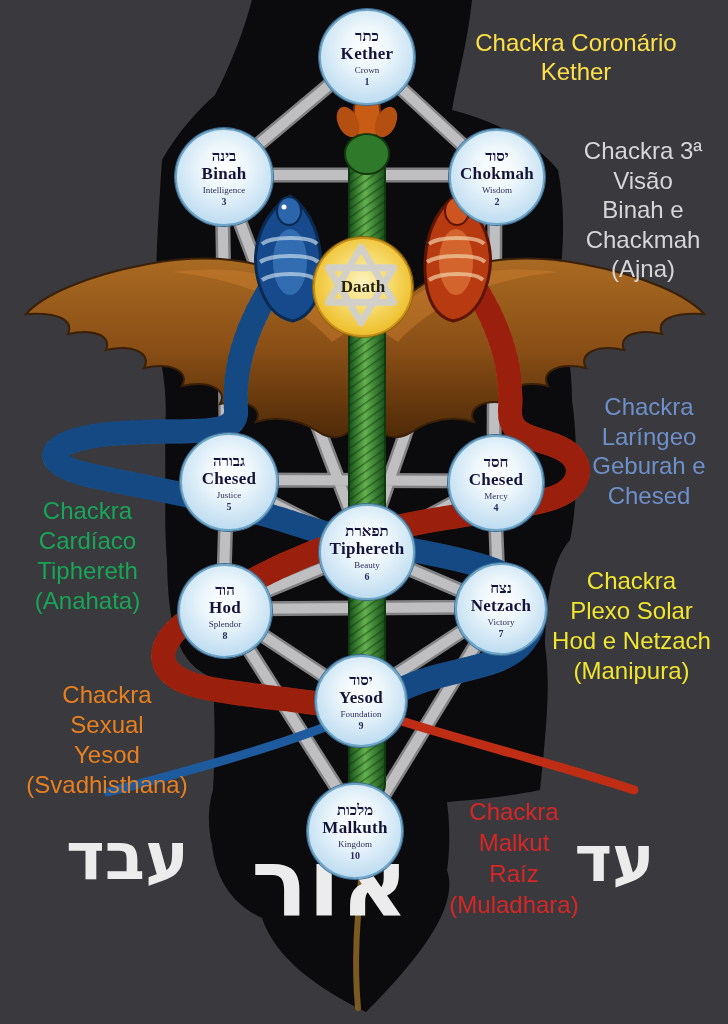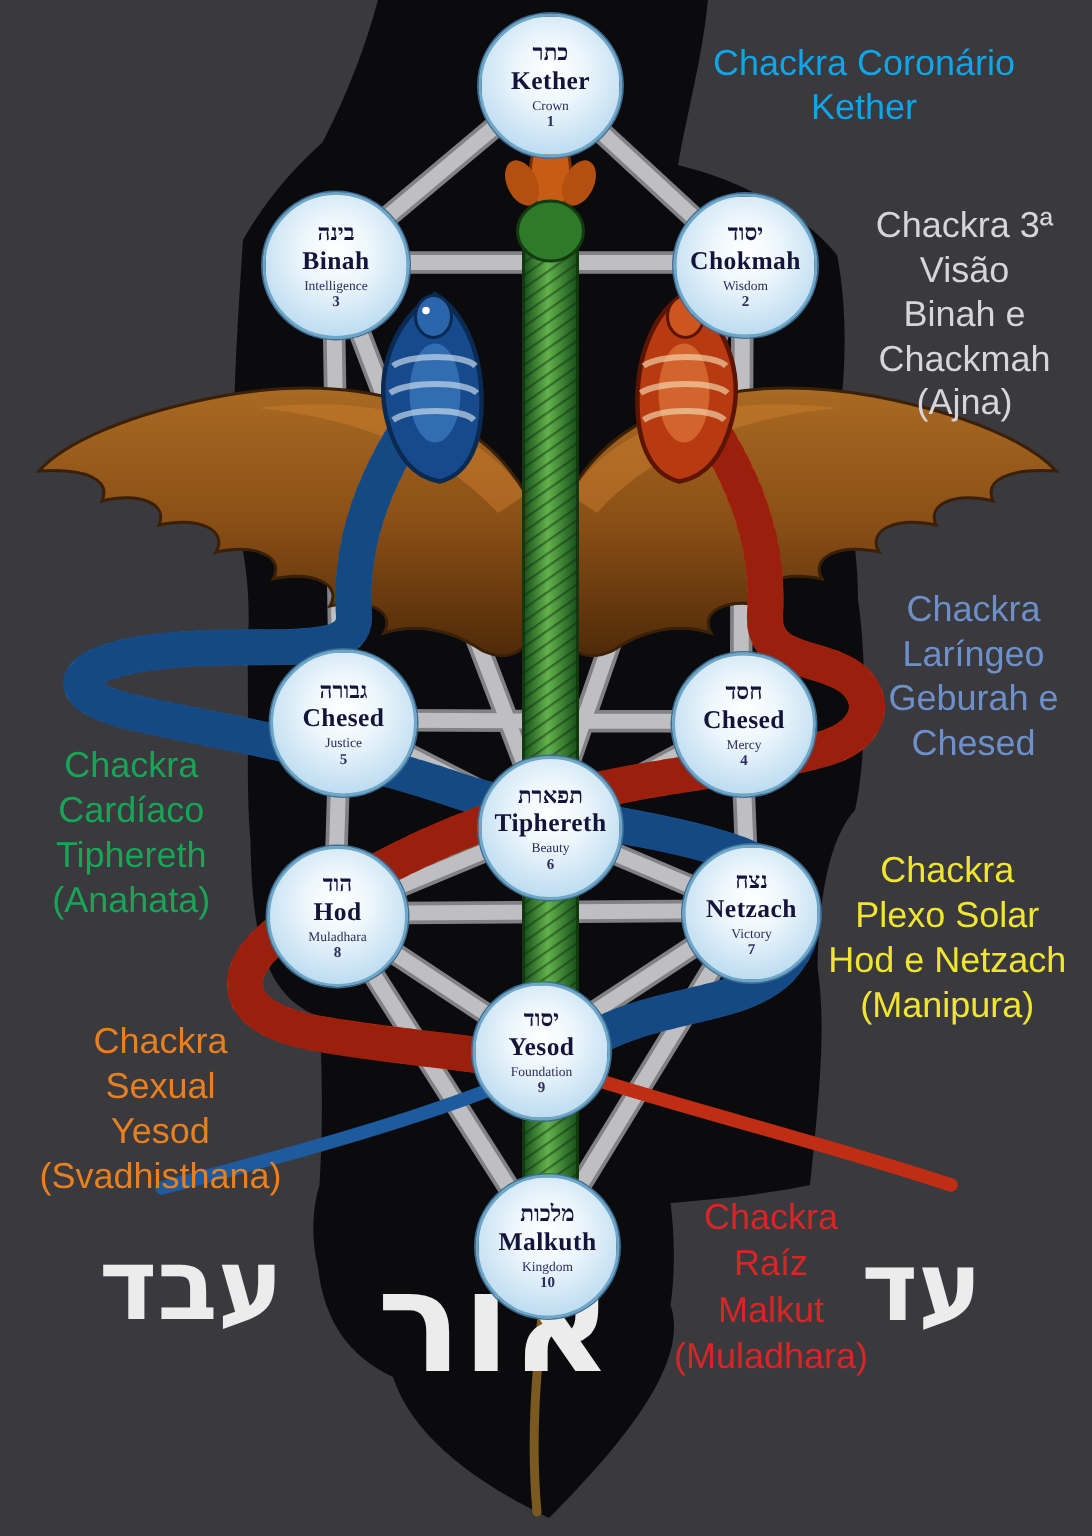--- a/index.html
+++ b/index.html
@@ -26,21 +26,21 @@
 
   .n-kether    { left:319px; top:9px;   width:92px; height:92px; }
   .n-binah     { left:175px; top:128px; width:94px; height:94px;text-align:center; }
   .n-chokmah   { left:449px; top:129px; width:92px; height:92px; }
   .n-geburah   { left:180px; top:433px; width:94px; height:94px; }
   .n-chesed    { left:448px; top:435px; width:92px; height:92px; }
   .n-tiphereth { left:319px; top:504px; width:92px; height:92px; }
   .n-hod       { left:178px; top:564px; width:90px; height:90px; }
   .n-netzach   { left:455px; top:563px; width:88px; height:88px; }
   .n-yesod     { left:315px; top:655px; width:88px; height:88px; }
-  .n-malkuth   { left:317px; top:783px; width:92px; height:92px;text-align:center; }
+  .n-malkuth   { left:307px; top:783px; width:92px; height:92px;text-align:center; }
 
   .n-daath {
     left:313px; top:237px; width:96px; height:96px;
     background: radial-gradient(circle at 50% 45%, #fdf3c0 0%, #f6da6a 40%, #efc233 70%, #dfa51a 100%);
     border:2px solid #c89018; box-shadow:0 0 0 1px #8a6408;
   }
   .n-daath .star { position:absolute; left:3px; top:3px; width:86px; height:86px; opacity:0.9; }
   .daath-name { position:relative; z-index:2; font-weight:bold; font-size:17px; color:#232314; }
 
   
@@ -191,20 +191,27 @@
     <div class="n-num">3</div>
   </div>
 
   <div class="node n-chokmah">
     <div class="n-heb">יסוד</div>
     <div class="n-name">Chokmah</div>
     <div class="n-attr">Wisdom</div>
     <div class="n-num">2</div>
   </div>
 
+  <div class="node n-daath">
+    <svg class="star" viewBox="0 0 100 100">
+      <path d="M50 6 L88 70 L12 70 Z" fill="none" stroke="#cfcfd2" stroke-width="8" stroke-linejoin="round"></path>
+      <path d="M50 94 L12 30 L88 30 Z" fill="none" stroke="#cfcfd2" stroke-width="8" stroke-linejoin="round"></path>
+    </svg>
+    <div class="daath-name">Daath</div>
+  </div>
 
   <div class="node n-geburah">
     <div class="n-heb">גבורה</div>
     <div class="n-name">Chesed</div>
     <div class="n-attr">Justice</div>
     <div class="n-num">5</div>
   </div>
 
   <div class="node n-chesed">
     <div class="n-heb">חסד</div>
@@ -216,21 +223,21 @@
   <div class="node n-tiphereth">
     <div class="n-heb">תפארת</div>
     <div class="n-name">Tiphereth</div>
     <div class="n-attr">Beauty</div>
     <div class="n-num">6</div>
   </div>
 
   <div class="node n-hod">
     <div class="n-heb">הוד</div>
     <div class="n-name">Hod</div>
-    <div class="n-attr">Muladhara</div>
+    <div class="n-attr">Splendor</div>
     <div class="n-num">8</div>
   </div>
 
   <div class="node n-netzach">
     <div class="n-heb">נצח</div>
     <div class="n-name">Netzach</div>
     <div class="n-attr">Victory</div>
     <div class="n-num">7</div>
   </div>
 
@@ -241,21 +248,21 @@
     <div class="n-num">9</div>
   </div>
 
   <div class="node n-malkuth">
     <div class="n-heb">מלכות</div>
     <div class="n-name">Malkuth</div>
     <div class="n-attr">Kingdom</div>
     <div class="n-num">10</div>
   </div>
 
-  <div class="label l-coronario" style="color: #0ea5e9;">
+  <div class="label l-coronario" style="color: #fde047;">
     <div>Chackra Coronário</div>
     <div>Kether</div>
   </div>
 
   <div class="label l-ajna" style="color: rgb(214, 214, 216);">
     <div>Chackra 3ª</div>
     <div>Visão</div>
     <div>Binah e</div>
     <div>Chackmah</div>
     <div>(Ajna)</div>
@@ -284,22 +291,22 @@
 
   <div class="label l-svadhisthana" style="color: rgb(233, 128, 31);">
     <div>Chackra</div>
     <div>Sexual</div>
     <div>Yesod</div>
     <div>(Svadhisthana)</div>
   </div>
 
   <div class="label l-muladhara" style="color: rgb(216, 38, 38);">
     <div>Chackra</div>
+    <div>Malkut</div>
     <div>Raíz</div>
-    <div>Malkut</div>
     <div>(Muladhara)</div>
   </div>
 
   <div class="hebword w-eved">עבד</div>
   <div class="hebword w-or">אור</div>
   <div class="hebword w-ad">עד</div>
 
 </div>
 
 </body></html>

